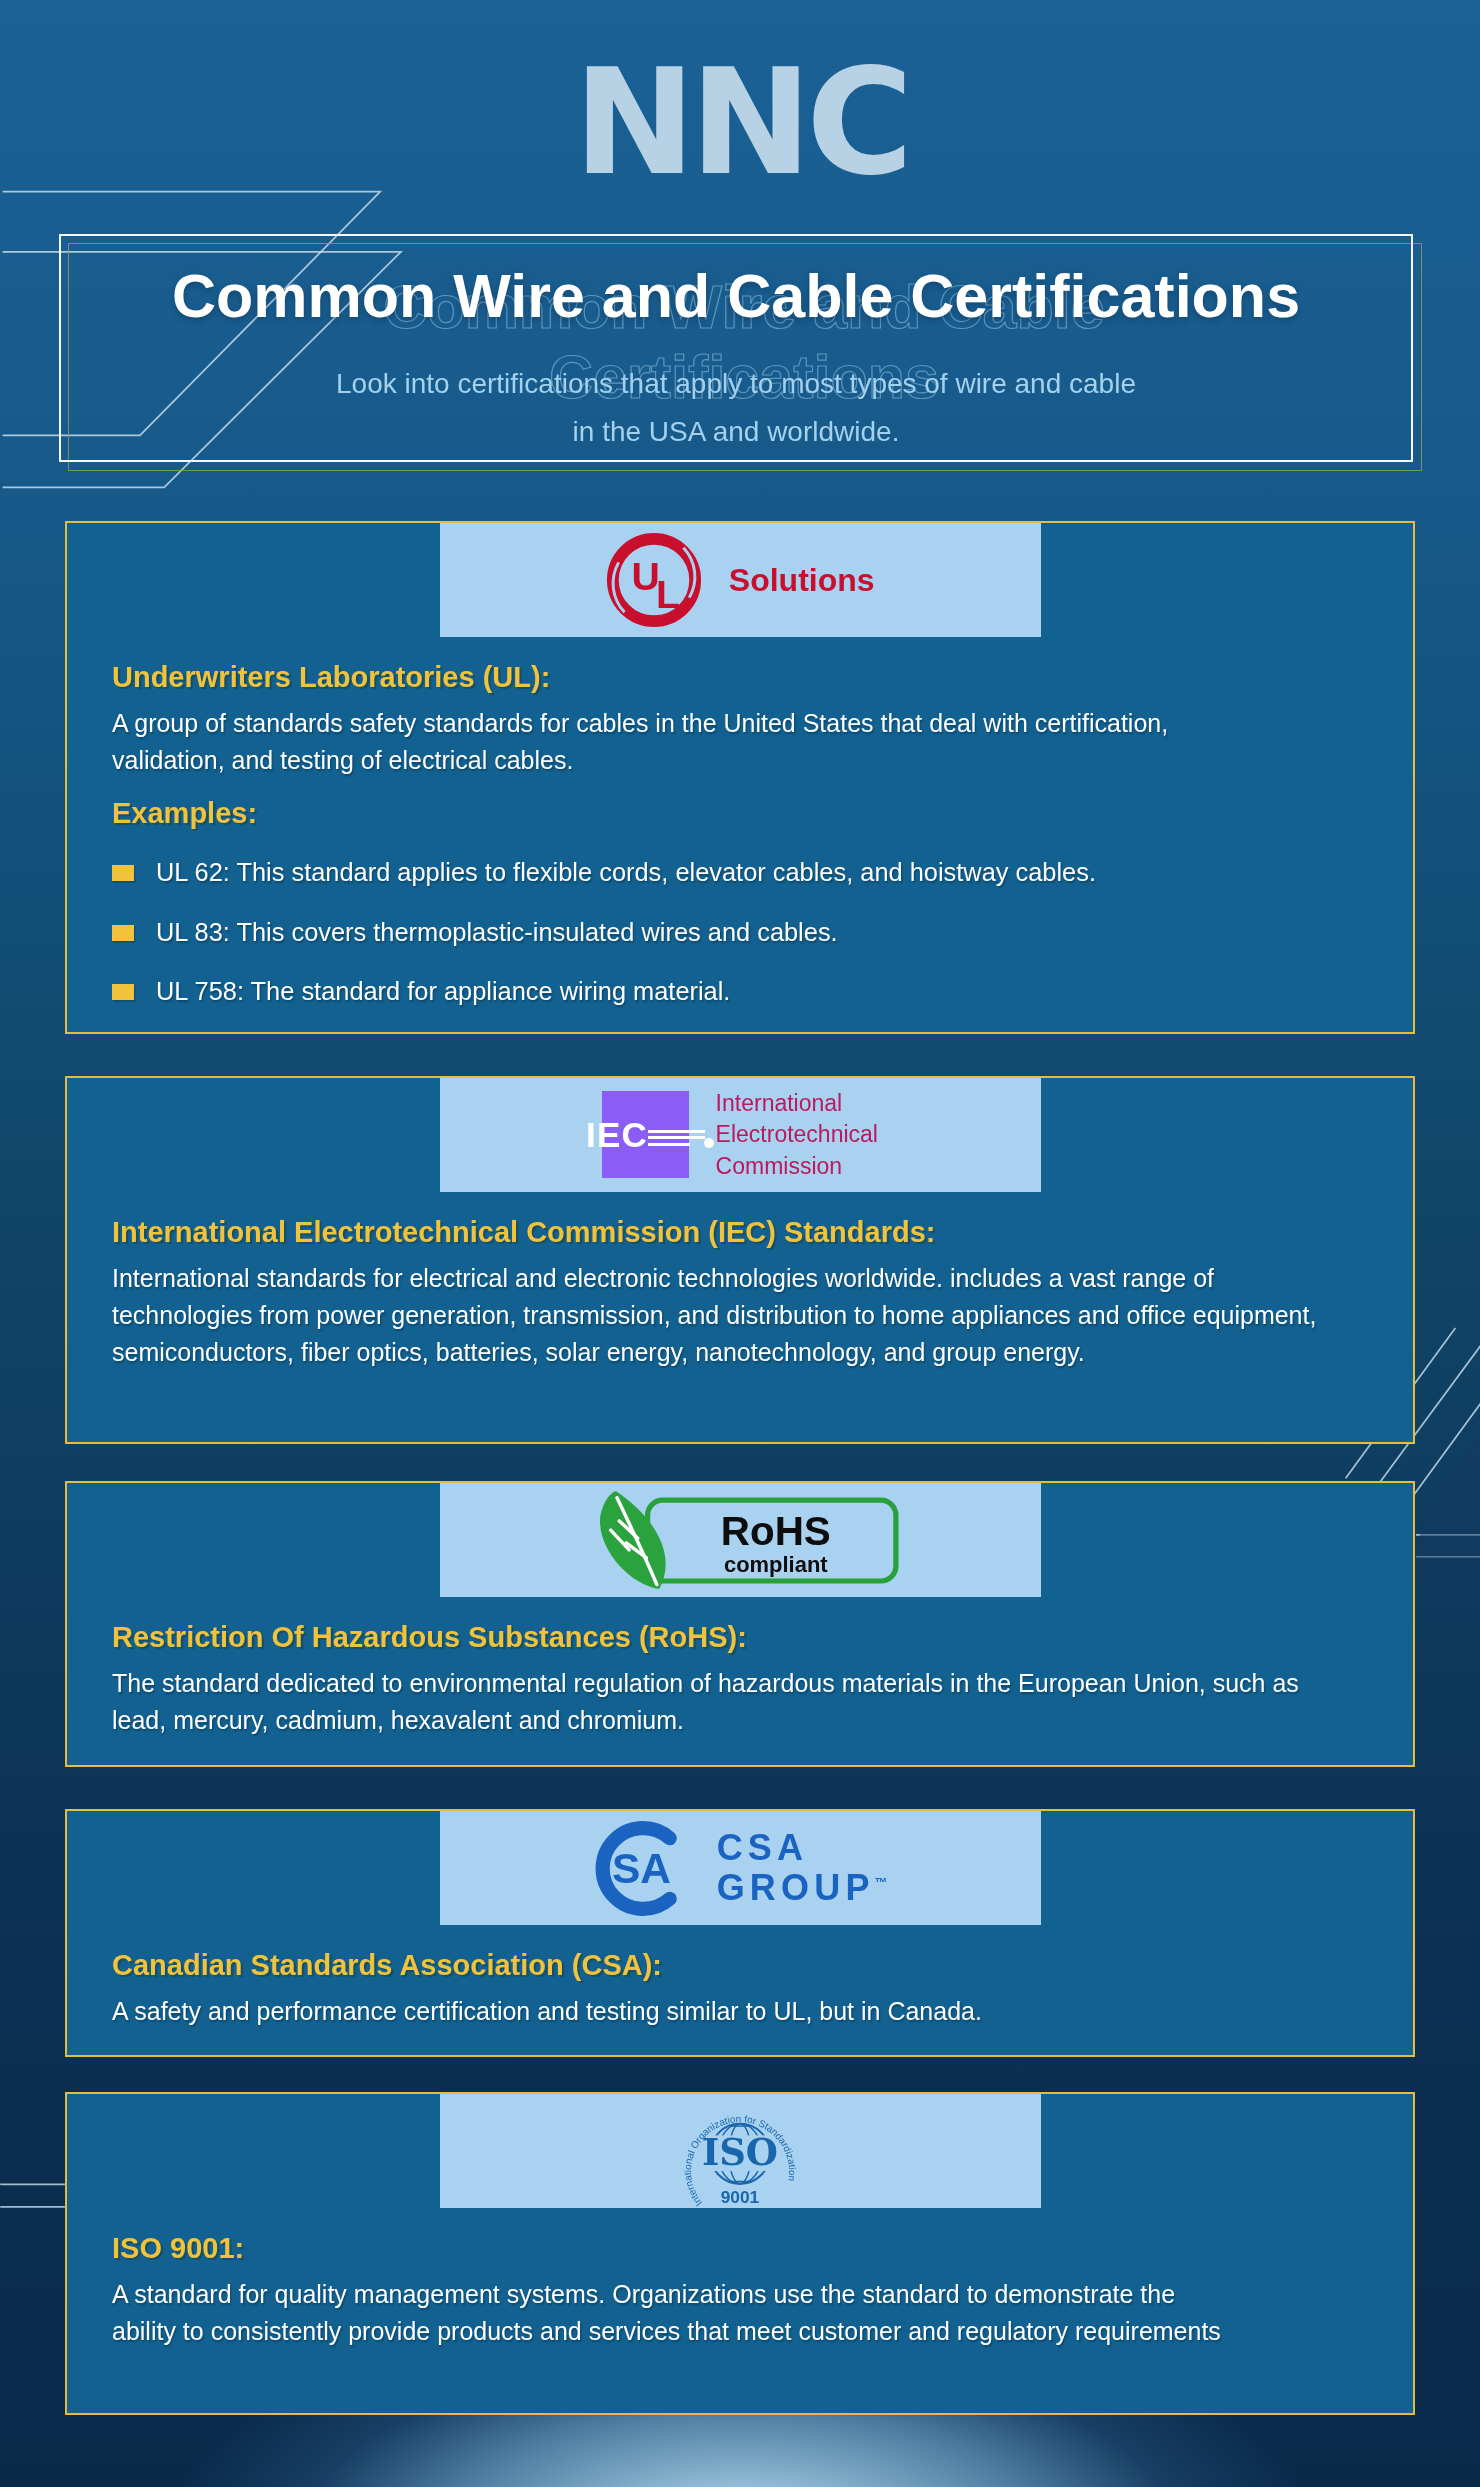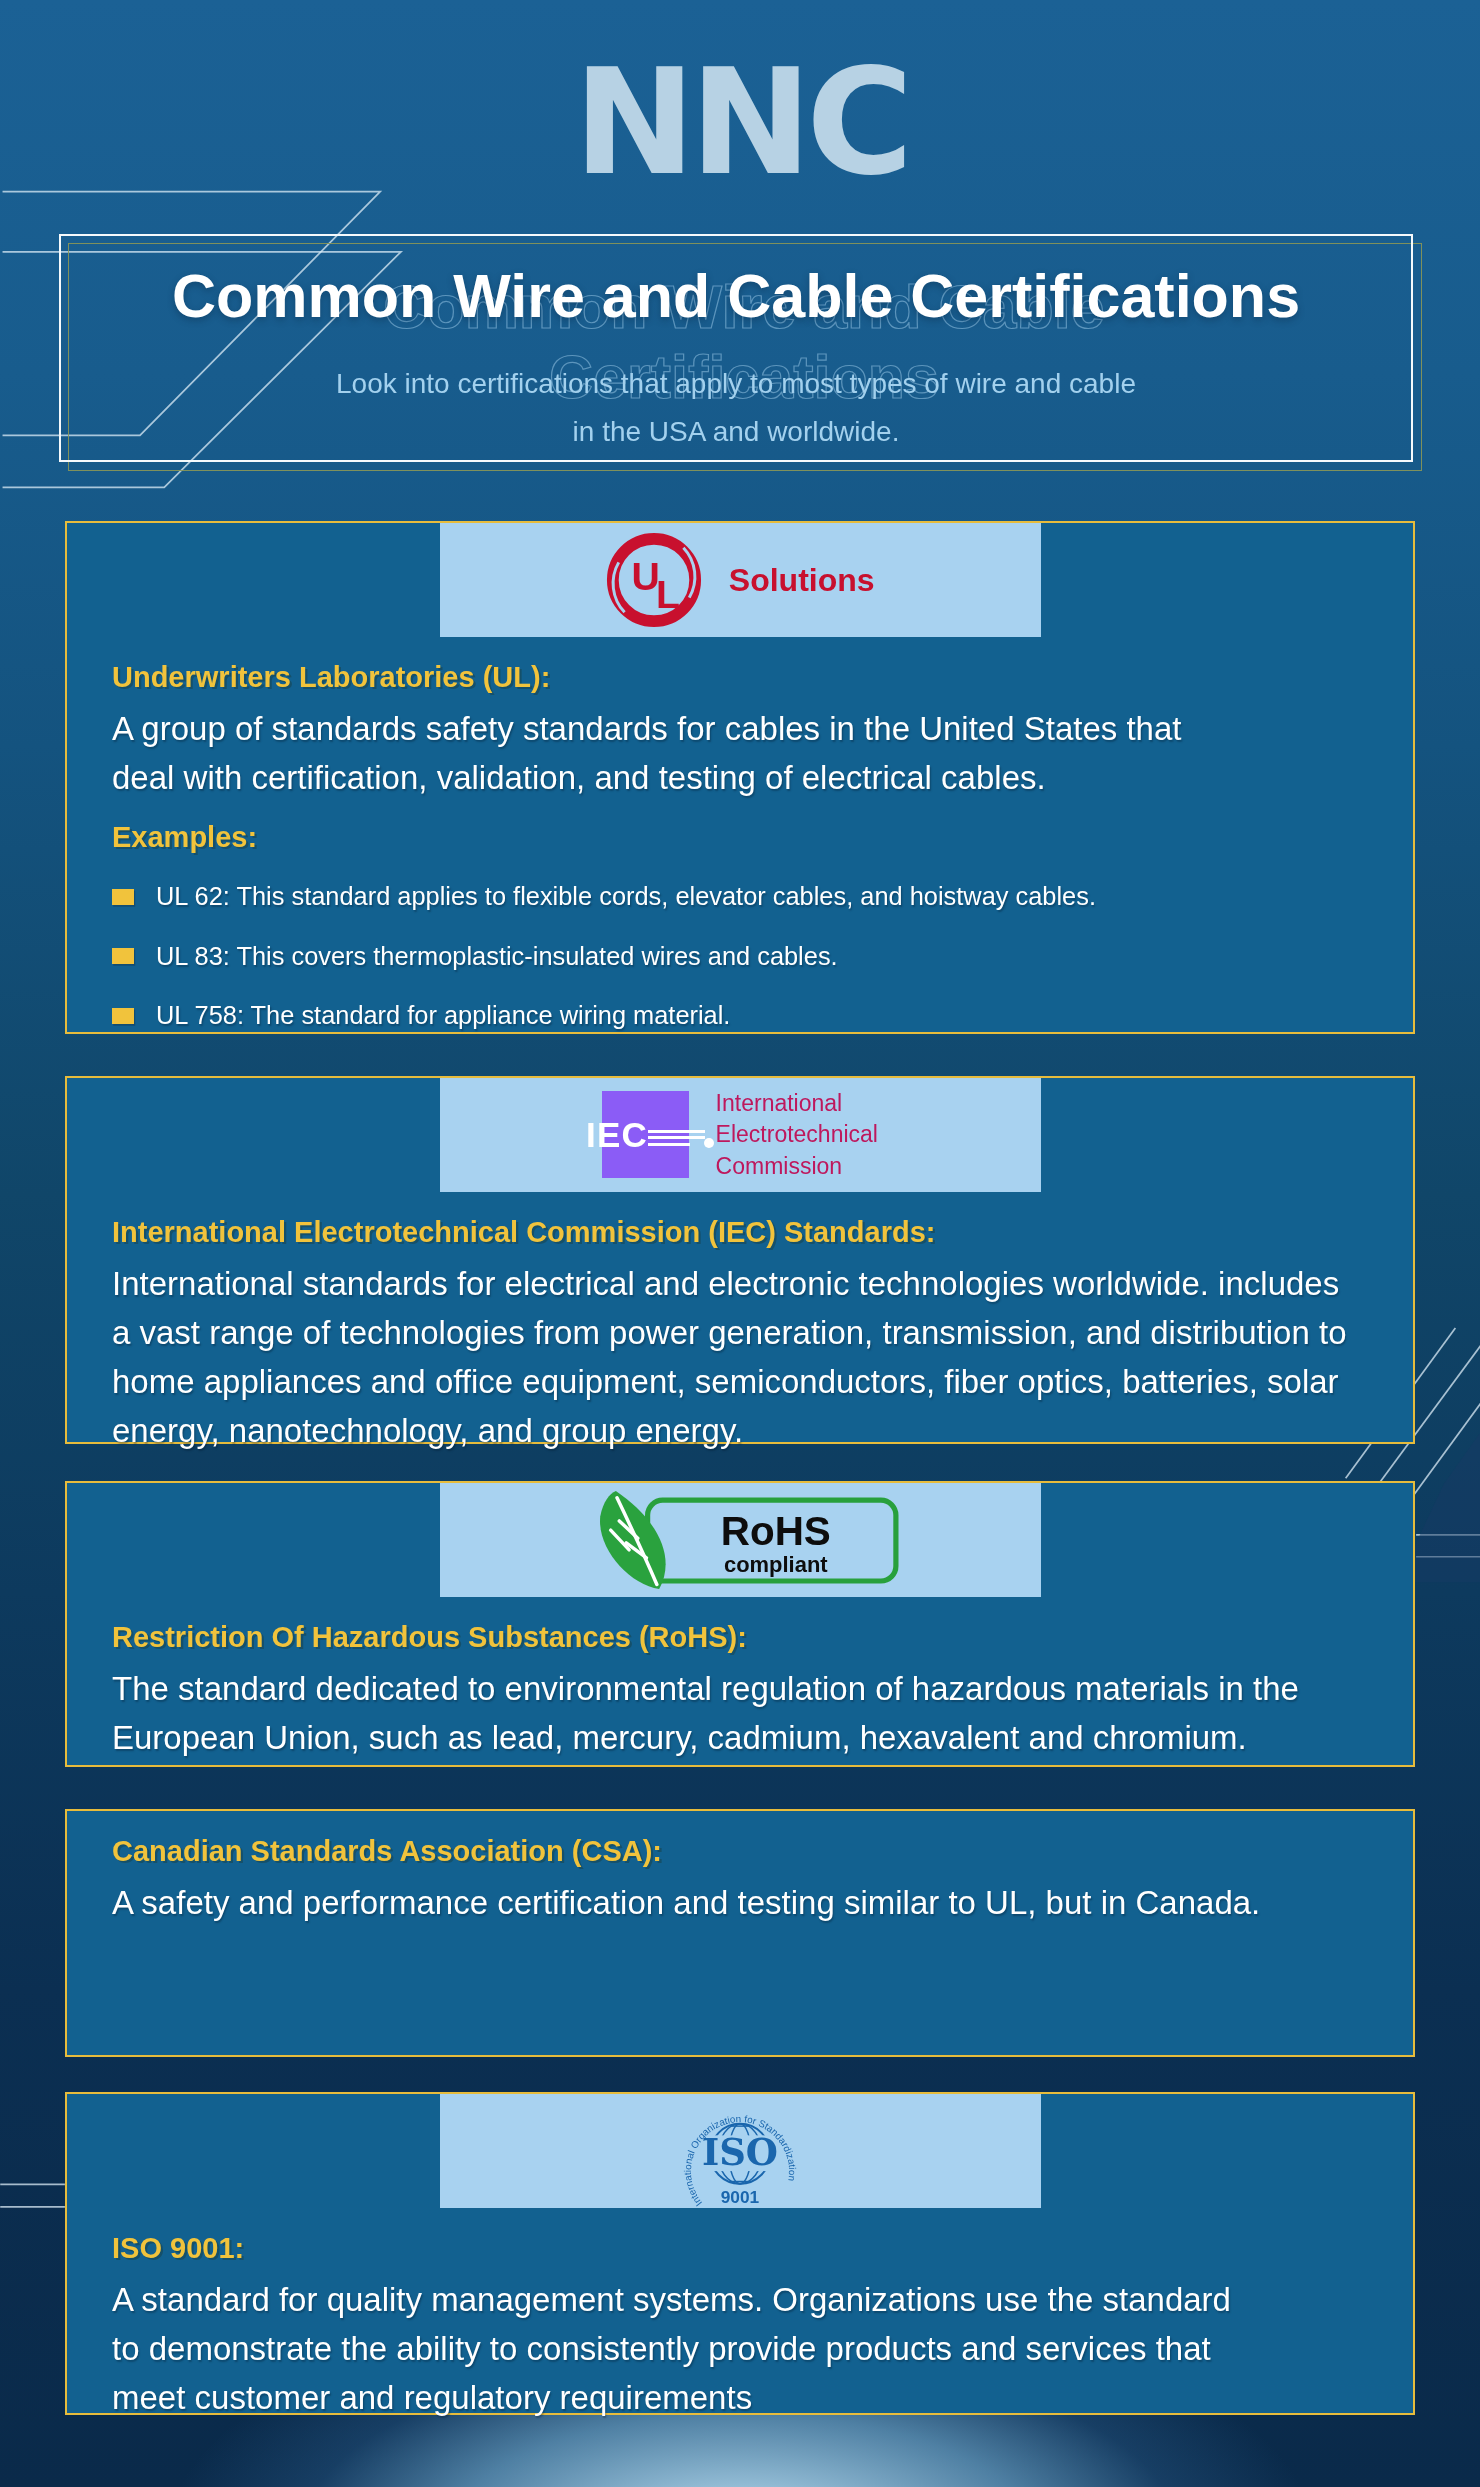--- a/index.html
+++ b/index.html
@@ -62,21 +62,21 @@
   .logo-panel{
     width:601px;height:114px;background:#a8d2f0;margin:0 auto;
     display:flex;align-items:center;justify-content:center;overflow:hidden;
   }
   .card-body{padding:0 46px 0 45px;}
   .heading{
     margin-top:23px;font-size:29px;font-weight:700;color:#f1c33c;line-height:1.2;
     text-shadow:2.3px 2.3px 0 rgba(28,48,28,0.32);
   }
   .bodytext{
-    margin-top:10.4px;font-size:33px;color:#ffffff;line-height:1.48;
+    margin-top:10.4px;font-size:25px;color:#ffffff;line-height:1.48;
     text-shadow:1.2px 1.7px 1.7px rgba(4,25,45,0.35);
   }
   .w-ul{max-width:1126px;} .w-iec{max-width:1236px;} .w-rohs{max-width:1195px;} .w-iso{max-width:1132px;}
   .examples{margin-top:17.3px;}
   .bullet-row{display:flex;align-items:center;gap:22px;margin-top:24px;}
   .bullet-sq{width:22px;height:16px;background:#f1c33c;flex:0 0 auto;box-shadow:1.2px 1.7px 0 rgba(20,40,60,0.35);}
   .bullet-text{font-size:25.4px;color:#ffffff;line-height:1.4;text-shadow:1.2px 1.7px 1.7px rgba(4,25,45,0.35);}
   
   .ul-logo{display:flex;align-items:center;gap:25.4px;}
   .ul-word{font-size:32px;font-weight:700;color:#c8102e;letter-spacing:0;}
@@ -203,20 +203,32 @@
         <text x="372" y="150" text-anchor="middle" font-size="38" font-weight="bold" fill="#0d0d0d">compliant</text>
       </svg>
     </div>
     <div class="card-body">
       <div class="heading">Restriction Of Hazardous Substances (RoHS):</div>
       <div class="bodytext w-rohs">The standard dedicated to environmental regulation of hazardous materials in the European Union, such as lead, mercury, cadmium, hexavalent and chromium.</div>
     </div>
   </div>
 
   <div class="card card-csa">
+    <div class="logo-panel">
+      <div class="csa-logo">
+        <svg width="101" height="101" viewBox="0 0 100 100">
+          <path d="M 76,20 A 40,40 0 1 0 76,80" fill="none" stroke="#1b63c1" stroke-width="14" stroke-linecap="round"></path>
+          <text x="48" y="64" text-anchor="middle" font-size="42" font-weight="bold" fill="#1b63c1">SA</text>
+        </svg>
+        <div class="csa-word">
+          <div>CSA</div>
+          <div><span>GROUP</span><span class="csa-tm">™</span></div>
+        </div>
+      </div>
+    </div>
     <div class="card-body">
       <div class="heading">Canadian Standards Association (CSA):</div>
       <div class="bodytext">A safety and performance certification and testing similar to UL, but in Canada.</div>
     </div>
   </div>
 
   <div class="card card-iso">
     <div class="logo-panel">
       <svg width="248" height="111" viewBox="0 0 430 192">
         <defs>

